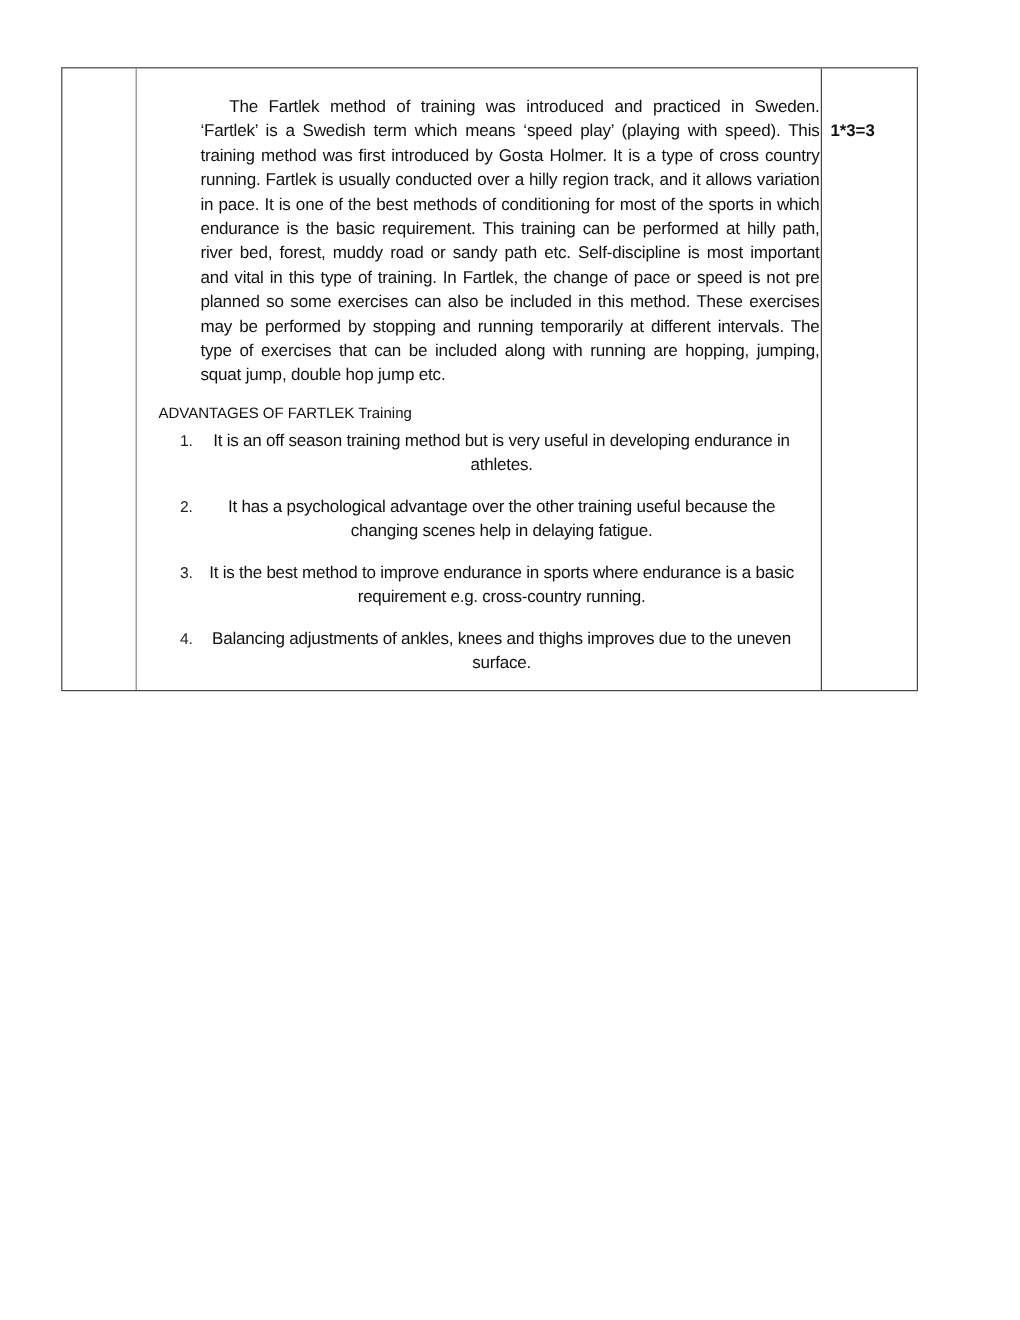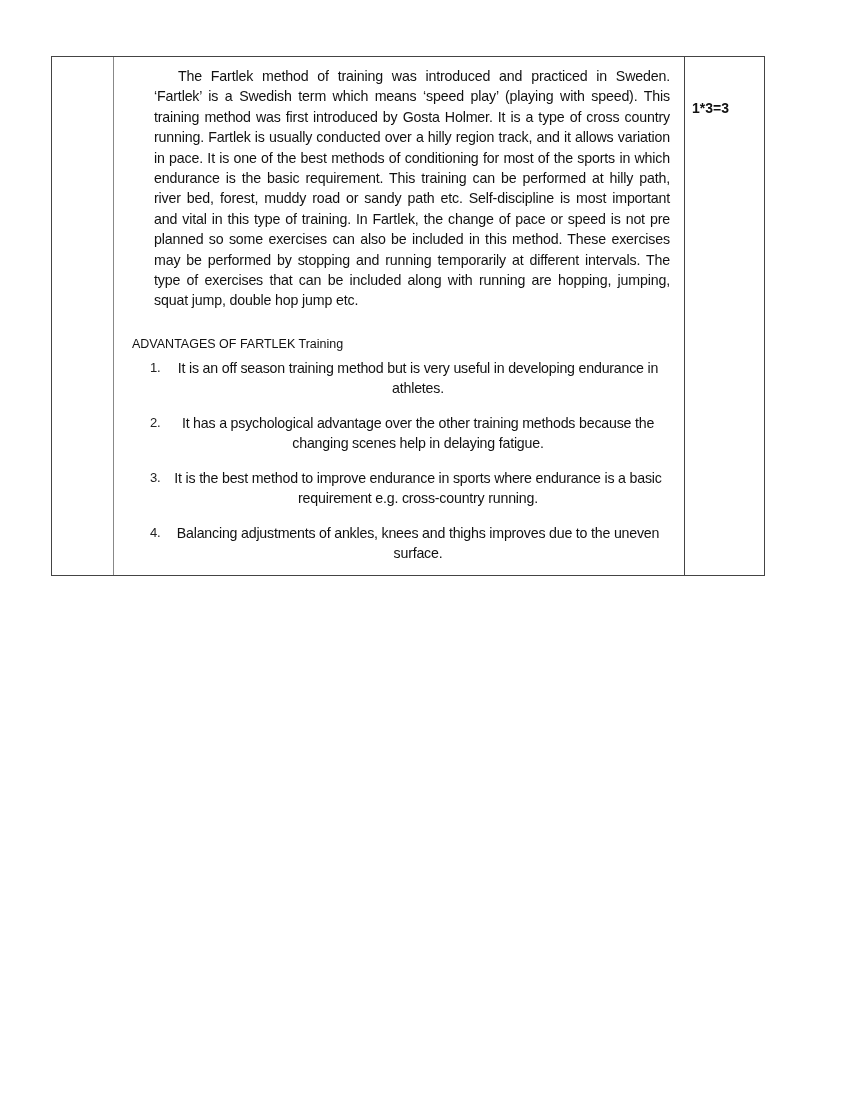--- a/index.html
+++ b/index.html
@@ -47,21 +47,21 @@
       font-weight: bold;
     }
     .para {
       position: absolute;
       left: 40px;
       top: 9px;
       width: 516px;
       font-size: 14.2px;
       line-height: 20.4px;
       text-align: justify;
-      margin: 0;
+      margin: 13px;
       letter-spacing: -0.15px;
     }
     .para .indent {
       display: inline-block;
       width: 24px;
     }
     .adv-heading {
       position: absolute;
       left: 18px;
       top: 280px;
@@ -106,21 +106,21 @@
 
     <p class="adv-heading">ADVANTAGES OF FARTLEK Training</p>
 
     <ol class="adv-list">
       <li class="adv-item">
         <span class="adv-num">1.</span>
         <span class="adv-text">It is an off season training method but is very useful in developing endurance in athletes.</span>
       </li>
       <li class="adv-item">
         <span class="adv-num">2.</span>
-        <span class="adv-text">It has a psychological advantage over the other training methods because the changing scenes help in delaying fatigue.</span>
+        <span class="adv-text">It has a psychological advantage over the other training useful because the changing scenes help in delaying fatigue.</span>
       </li>
       <li class="adv-item">
         <span class="adv-num">3.</span>
         <span class="adv-text">It is the best method to improve endurance in sports where endurance is a basic requirement e.g. cross-country running.</span>
       </li>
       <li class="adv-item">
         <span class="adv-num">4.</span>
         <span class="adv-text">Balancing adjustments of ankles, knees and thighs improves due to the uneven surface.</span>
       </li>
     </ol>

